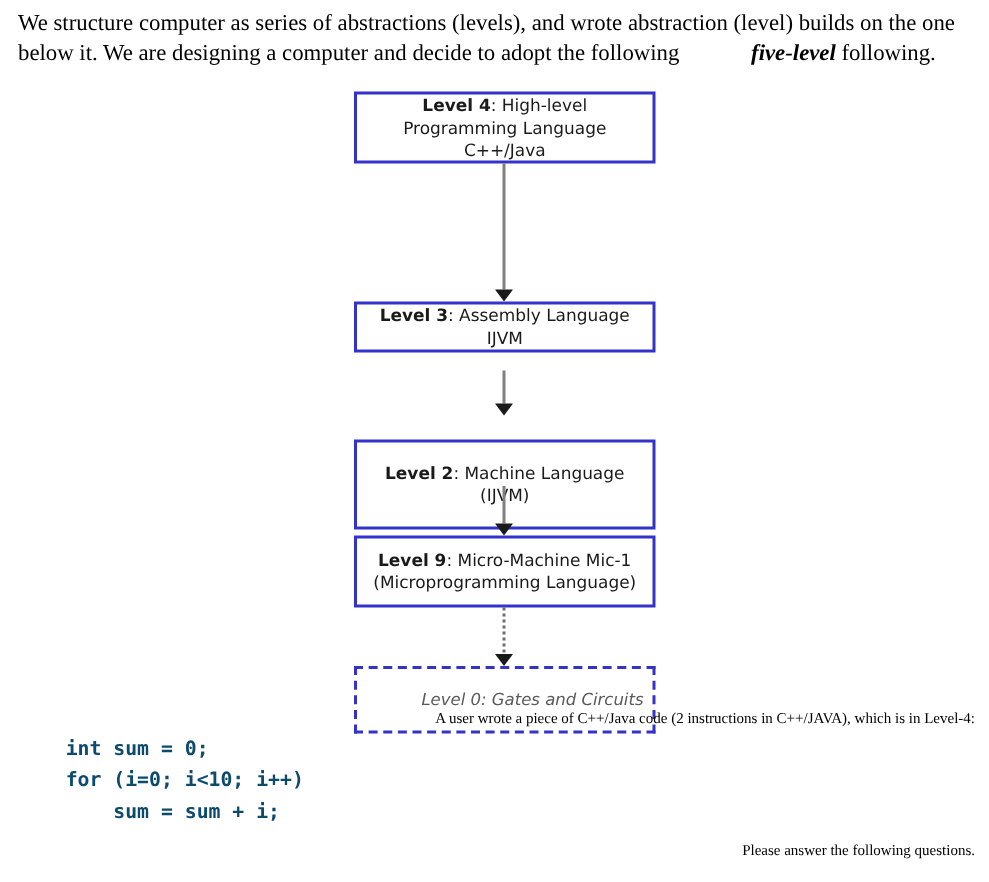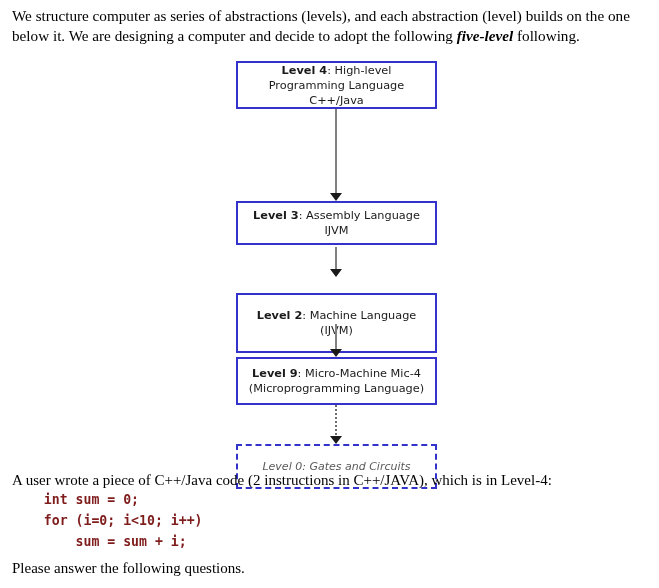--- a/index.html
+++ b/index.html
@@ -22,20 +22,21 @@
     left: 12px;
     top: 6px;
     width: 638px;
     font-size: 15.2px;
     line-height: 20px;
     text-align: left;
   }
   .bolditalic {
     font-weight: bold;
     font-style: italic;
+    margin-left: 44px;
   }
 
   
   .flow {
     position: absolute;
     left: 236px;
     top: 61px;
     width: 201px;
   }
 
@@ -44,27 +45,27 @@
     width: 201px;
     border: 2px solid #3333cc;
     background: #ffffff;
     font-family: "DejaVu Sans", "Liberation Sans", sans-serif;
     font-size: 11.3px;
     line-height: 15px;
     color: #1a1a1a;
     text-align: center;
     display: flex;
     align-items: center;
-    justify-content: center;
+    justify-content: flex-end;
     padding: 4px 6px;
   }
   .node .lvl { font-weight: bold; }
 
   .node-l4 { position: absolute; top: 0px;   height: 48px; }
-  .node-l3 { position: absolute; top: 140px; height: 44px; }
+  .node-l3 { position: absolute; top: 140px; height: 34px; }
   .node-l2 { position: absolute; top: 216px; height: 60px; margin-top: 16px; }
   .node-l1 { position: absolute; top: 296px; height: 48px; }
 
   .node-l0 {
     position: absolute;
     top: 383px;
     height: 45px;
     border: 2px dashed #3333cc;
     font-style: italic;
     color: #5a5a5a;
@@ -103,42 +104,43 @@
   .arrow-1 { top: 132px; }
   .arrow-2 { top: 208px; }
   .arrow-3 { top: 288px; }
   .arrow-4 { top: 375px; }
 
   
   .outro {
     position: absolute;
     left: 12px;
     width: 638px;
-    font-size: 15px;
+    font-size: 10px;
     line-height: 20px;
+    text-align: right;
   }
   .outro-q  { top: 470px; }
   .outro-end{ top: 558px; }
 
   .code {
     position: absolute;
     left: 12px;
     top: 489px;
     font-family: "DejaVu Sans Mono", "Liberation Mono", monospace;
     font-size: 13.2px;
     font-weight: bold;
     line-height: 21px;
     white-space: pre;
-    color: #7f1d1d;
+    color: #0c4a6e;
   }
 </style>
 </head>
 <body>
 
-<div class="intro"><span>We structure computer as series of abstractions (levels), and each abstraction (level) builds on the one below it. We are designing a computer and decide to adopt the following </span><span class="bolditalic">five-level</span><span> following.</span></div>
+<div class="intro"><span>We structure computer as series of abstractions (levels), and wrote abstraction (level) builds on the one below it. We are designing a computer and decide to adopt the following </span><span class="bolditalic">five-level</span><span> following.</span></div>
 
 <div class="flow">
 
   <div class="node node-l4">
     <span><span class="lvl">Level 4</span><span>: High-level Programming Language C++/Java</span></span>
   </div>
 
   <div class="conn conn-1"></div>
   <div class="arrow arrow-1"></div>
 
@@ -150,21 +152,21 @@
   <div class="arrow arrow-2"></div>
 
   <div class="node node-l2">
     <span><span class="lvl">Level 2</span><span>: Machine Language (IJVM)</span></span>
   </div>
 
   <div class="conn conn-3"></div>
   <div class="arrow arrow-3"></div>
 
   <div class="node node-l1">
-    <span><span class="lvl">Level 9</span><span>: Micro-Machine Mic-4 (Microprogramming Language)</span></span>
+    <span><span class="lvl">Level 9</span><span>: Micro-Machine Mic-1 (Microprogramming Language)</span></span>
   </div>
 
   <div class="conn-dotted"></div>
   <div class="arrow arrow-4"></div>
 
   <div class="node node-l0">
     <span>Level 0: Gates and Circuits</span>
   </div>
 
 </div>

